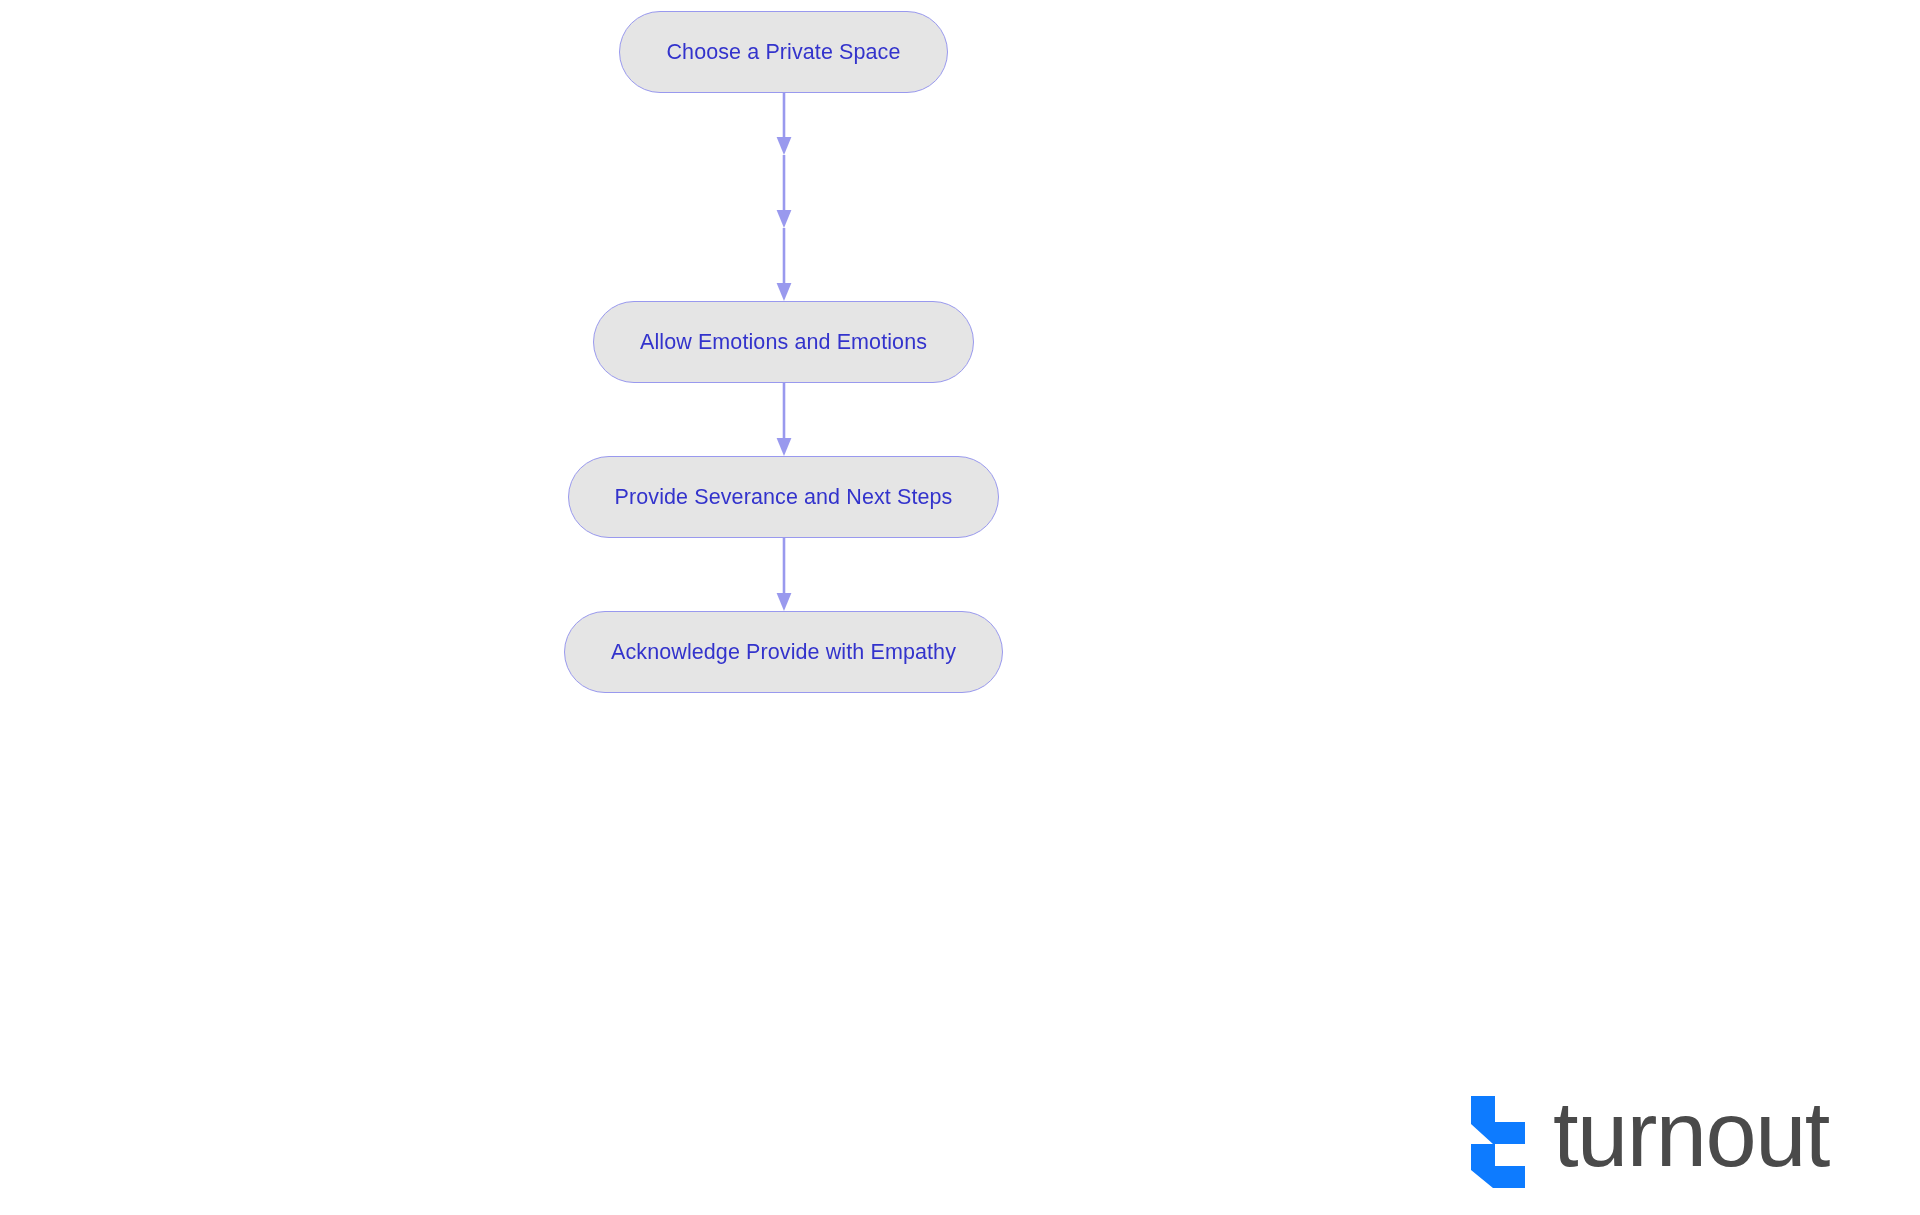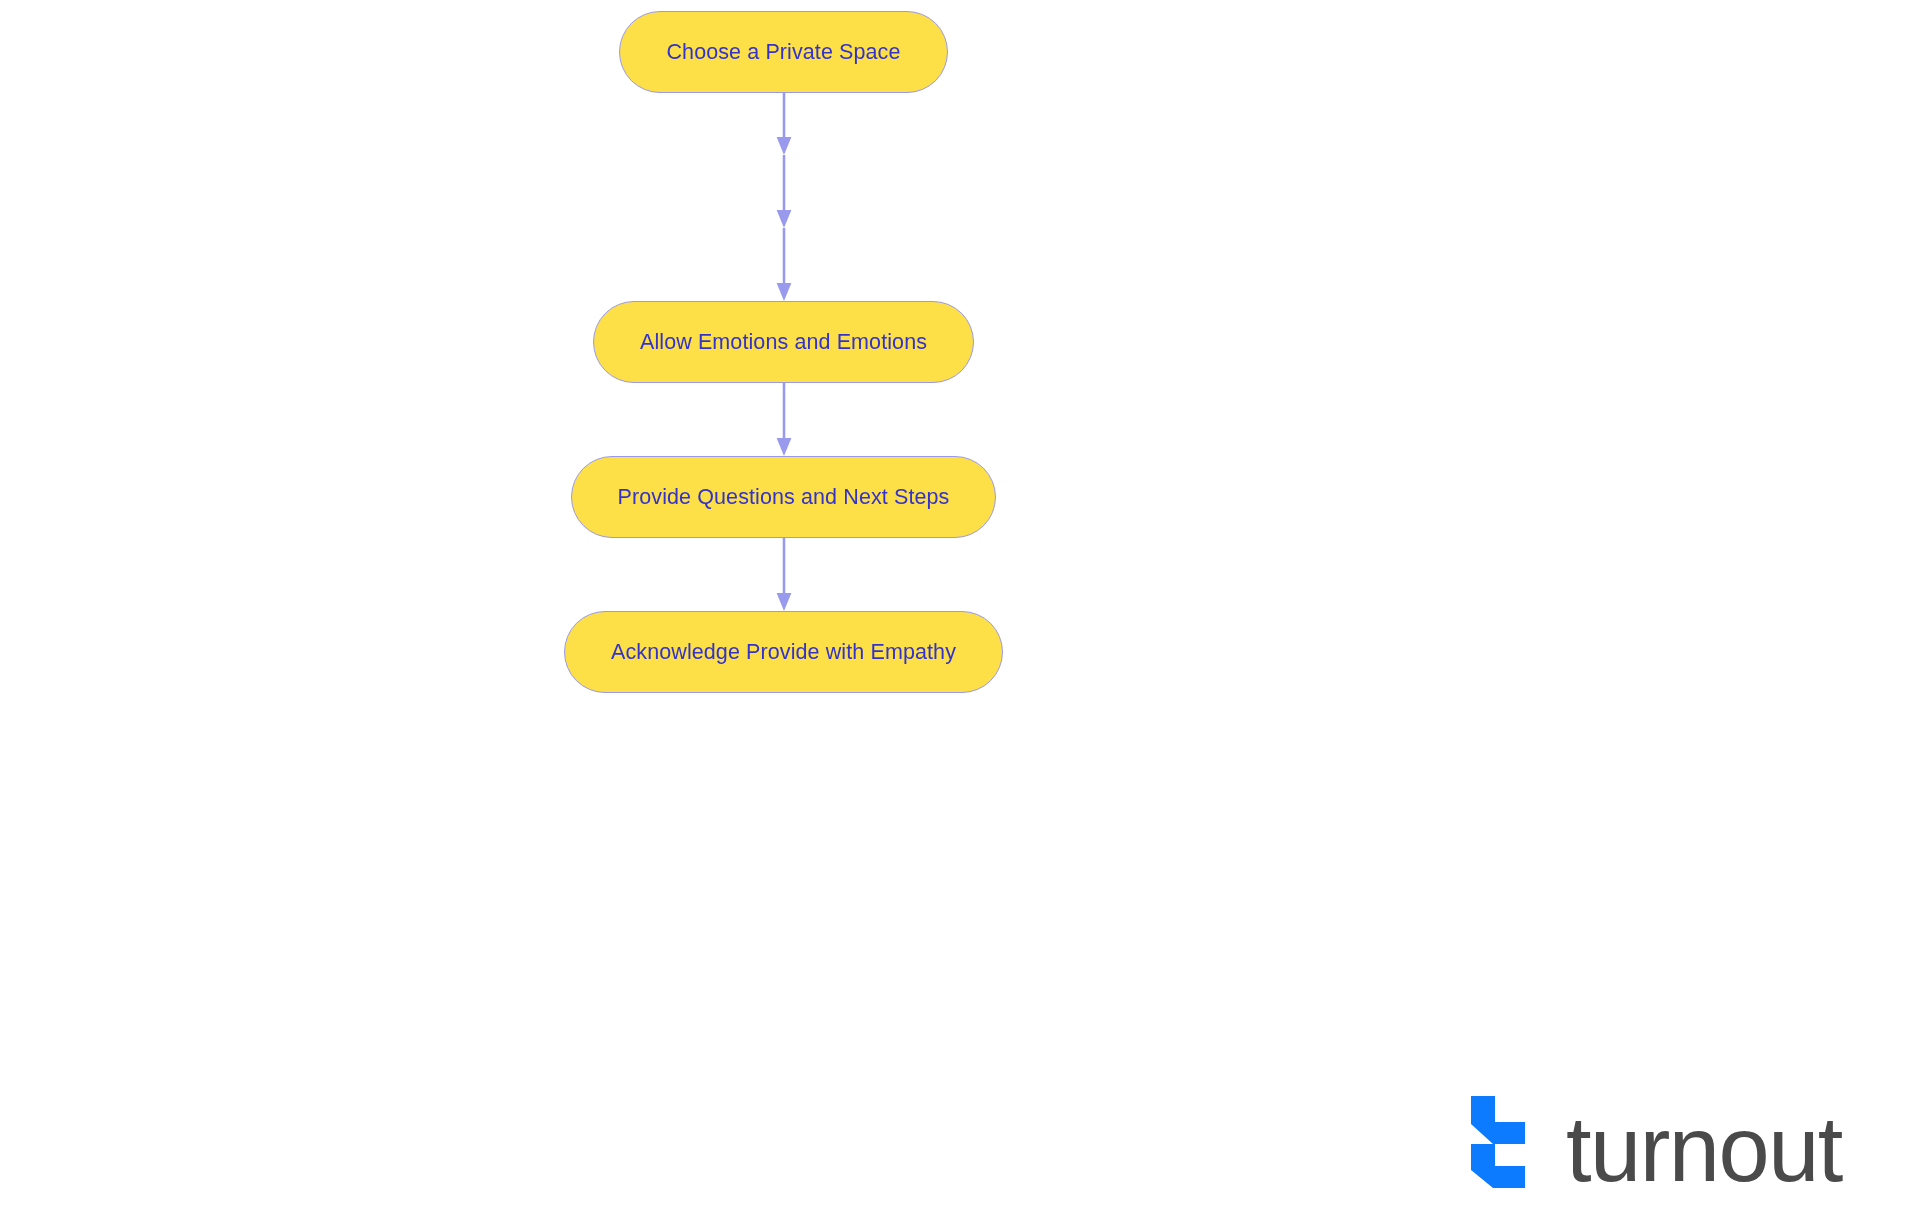--- a/index.html
+++ b/index.html
@@ -31,21 +31,21 @@
     top: 0;
     width: 1567px;
     display: flex;
     flex-direction: column;
     align-items: center;
   }
 
   
   .flow-node {
     box-sizing: border-box;
-    background: #fde047;
+    background: #e5e5e5;
     border: 1.6px solid #9999ee;
     border-radius: 999px;
     color: #3333cc;
     font-size: 21.5px;
     font-weight: 400;
     letter-spacing: 0.1px;
     display: flex;
     align-items: center;
     justify-content: center;
     text-align: center;
@@ -66,22 +66,22 @@
   }
   .flow-arrow svg {
     display: block;
     overflow: visible;
   }
 
   
   .brand-logo {
     position: absolute;
     display: flex;
-    align-items: flex-end;
-    gap: 35px;
+    align-items: flex-start;
+    gap: 22px;
   }
   .brand-mark {
     display: block;
   }
   .brand-wordmark {
     color: #4a4a4a;
     font-size: 92px;
     font-weight: 400;
     letter-spacing: -1.5px;
     line-height: 0.92;
@@ -127,21 +127,21 @@
     </div>
 
     <div class="flow-arrow" style="height:73px;">
       <svg width="22" height="73" viewBox="0 0 22 73" aria-hidden="true">
         <line x1="11" y1="0" x2="11" y2="59" stroke="#9999ee" stroke-width="2.6"></line>
         <polygon points="3.6,55 18.4,55 11,73" fill="#9999ee"></polygon>
       </svg>
     </div>
 
     <div class="flow-node">
-      <span>Provide Questions and Next Steps</span>
+      <span>Provide Severance and Next Steps</span>
     </div>
 
     <div class="flow-arrow" style="height:73px;">
       <svg width="22" height="73" viewBox="0 0 22 73" aria-hidden="true">
         <line x1="11" y1="0" x2="11" y2="59" stroke="#9999ee" stroke-width="2.6"></line>
         <polygon points="3.6,55 18.4,55 11,73" fill="#9999ee"></polygon>
       </svg>
     </div>
 
     <div class="flow-node">

